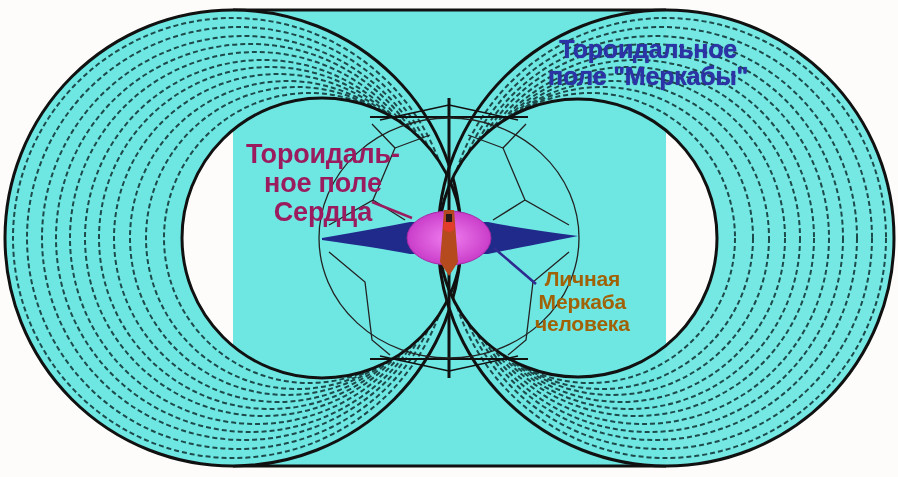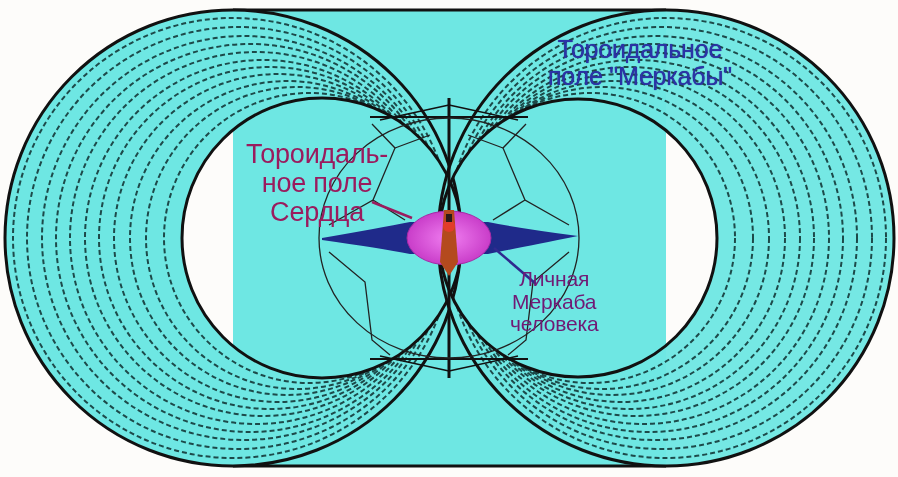--- a/index.html
+++ b/index.html
@@ -1,21 +1,21 @@
 <!DOCTYPE html>
 <html><head>
   <meta charset="utf-8">
   <style>
     html, body { margin: 0; padding: 0; background: #fdfcfa; }
     body { width: 898px; height: 477px; overflow: hidden; position: relative; font-family: "Liberation Sans", sans-serif; }
     #diagram { position: absolute; left: 0; top: 0; }
-    .label { position: absolute; font-weight: normal; text-align: center; line-height: 1.08; white-space: pre; letter-spacing: -0.2px; }
+    .label { position: absolute; font-weight: bold; text-align: center; line-height: 1.08; white-space: pre; letter-spacing: -0.2px; }
     .label-merkaba-field { left: 548px; top: 36px; font-size: 25px; color: #2b33a6; text-shadow: 0 0 1px #1a1f7a; }
     .label-heart-field { left: 246px; top: 140px; font-size: 27px; color: #9a1b5e; }
-    .label-personal { left: 510px; top: 268px; font-size: 21px; color: #701a75; }
+    .label-personal { left: 535px; top: 268px; font-size: 21px; color: #a16207; }
   </style>
 </head>
 <body>
 
 <svg id="diagram" width="898" height="477" viewBox="0 0 898 477" xmlns="http://www.w3.org/2000/svg">
   <defs>
     <clipPath id="clipLeftRing">
       <path d="M5,238 a228,228 0 1,0 456,0 a228,228 0 1,0 -456,0 Z M182,238 a140,140 0 1,1 280,0 a140,140 0 1,1 -280,0 Z" clip-rule="evenodd" fill-rule="evenodd"></path>
     </clipPath>
     <clipPath id="clipRightRing">

